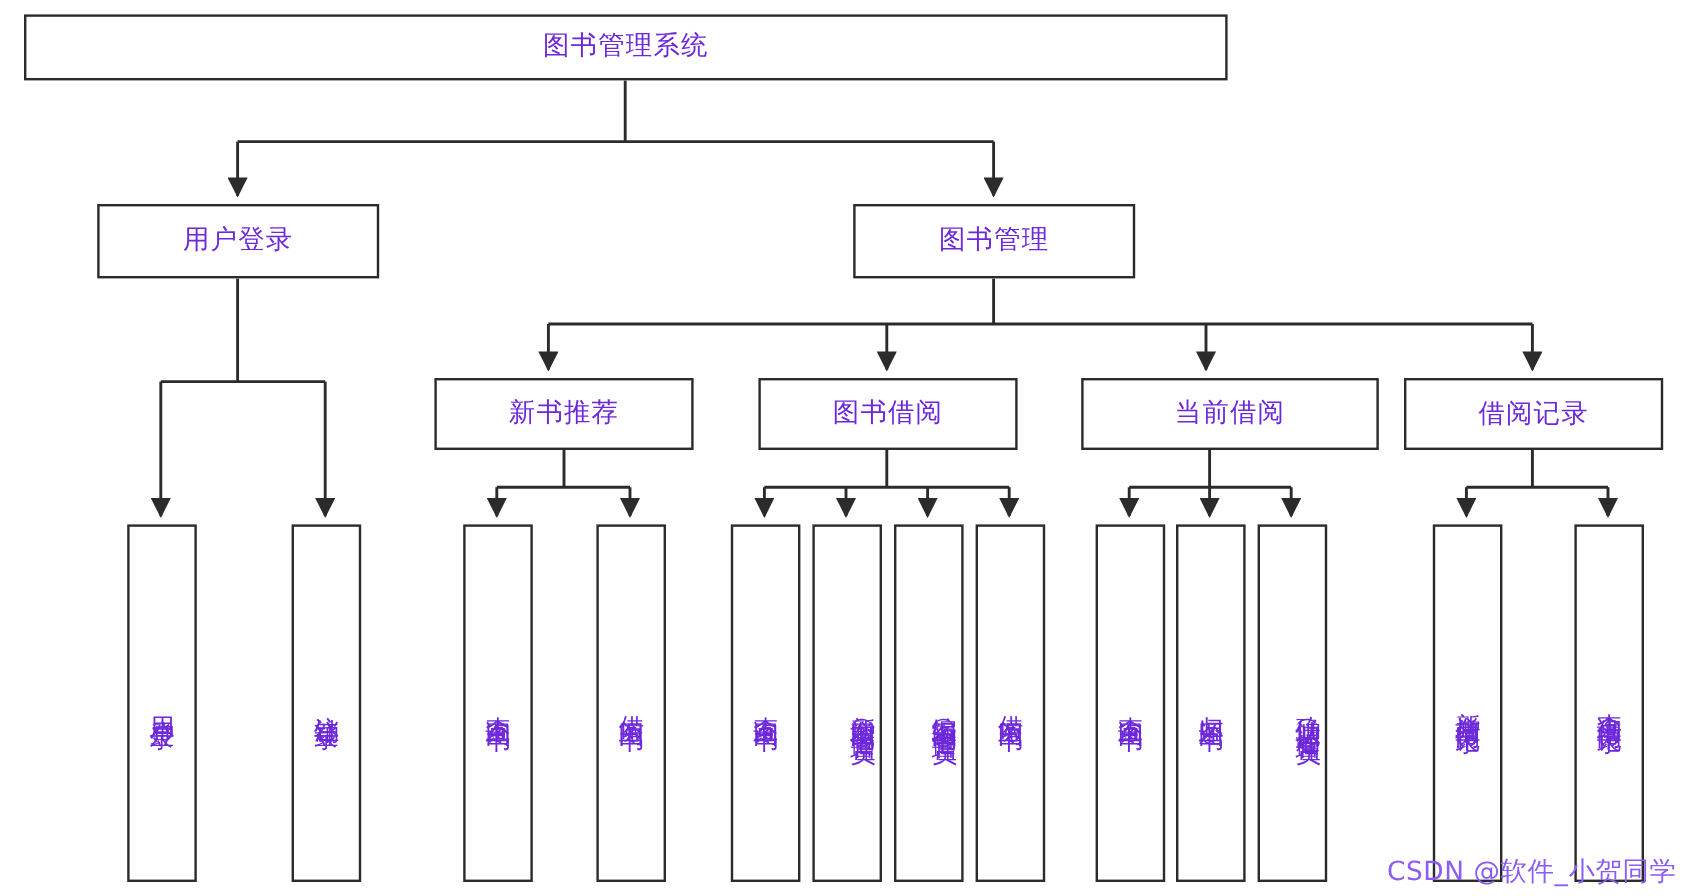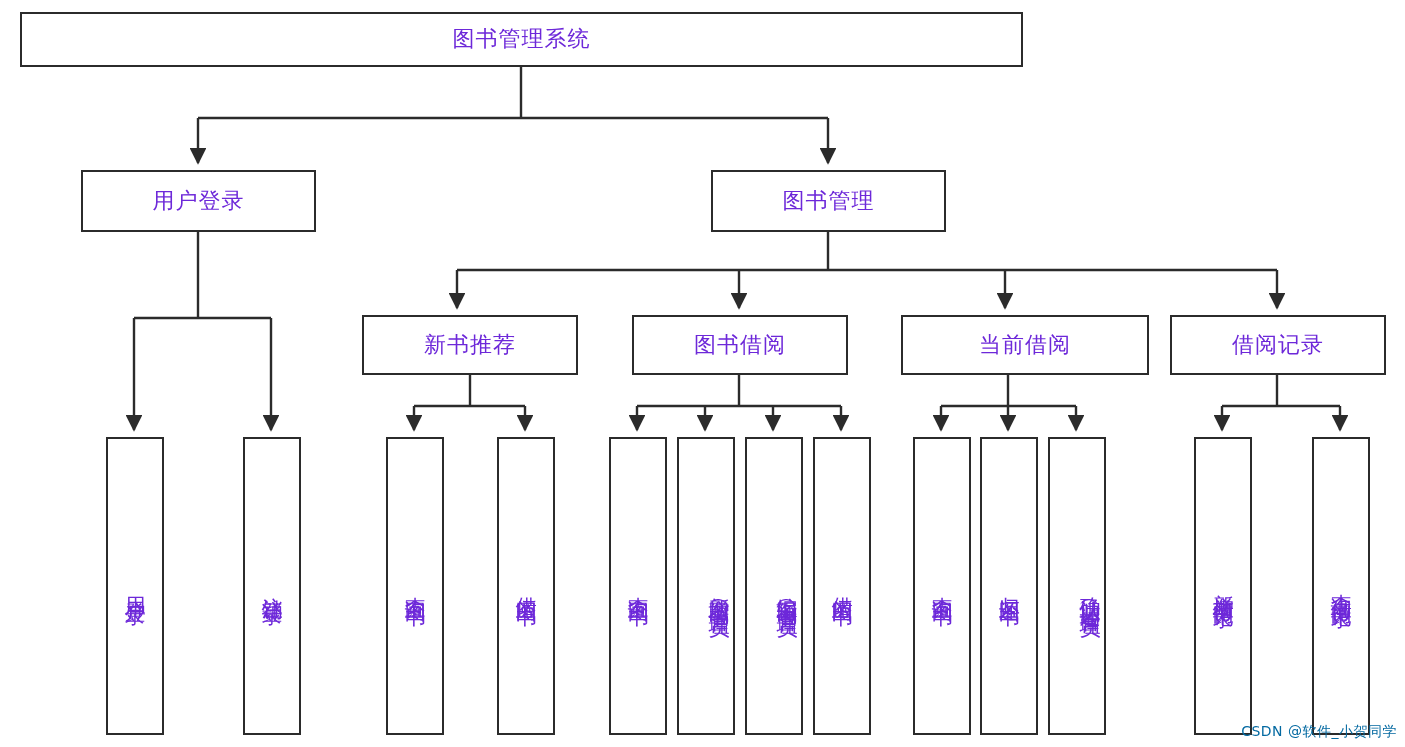--- a/index.html
+++ b/index.html
@@ -59,22 +59,22 @@
     padding-top: 0;
   }
   .node-label {
     display: block;
     white-space: pre;
   }
   #watermark {
     position: absolute;
     right: 8px;
     bottom: 6px;
-    font-size: 14px;
-    color: #0369a1;
+    font-size: 22px;
+    color: #8b5cf6;
     letter-spacing: 0.5px;
     user-select: none;
     white-space: nowrap;
   }
 </style>
 </head>
 <body>
 
 <div id="diagram-root">
 

